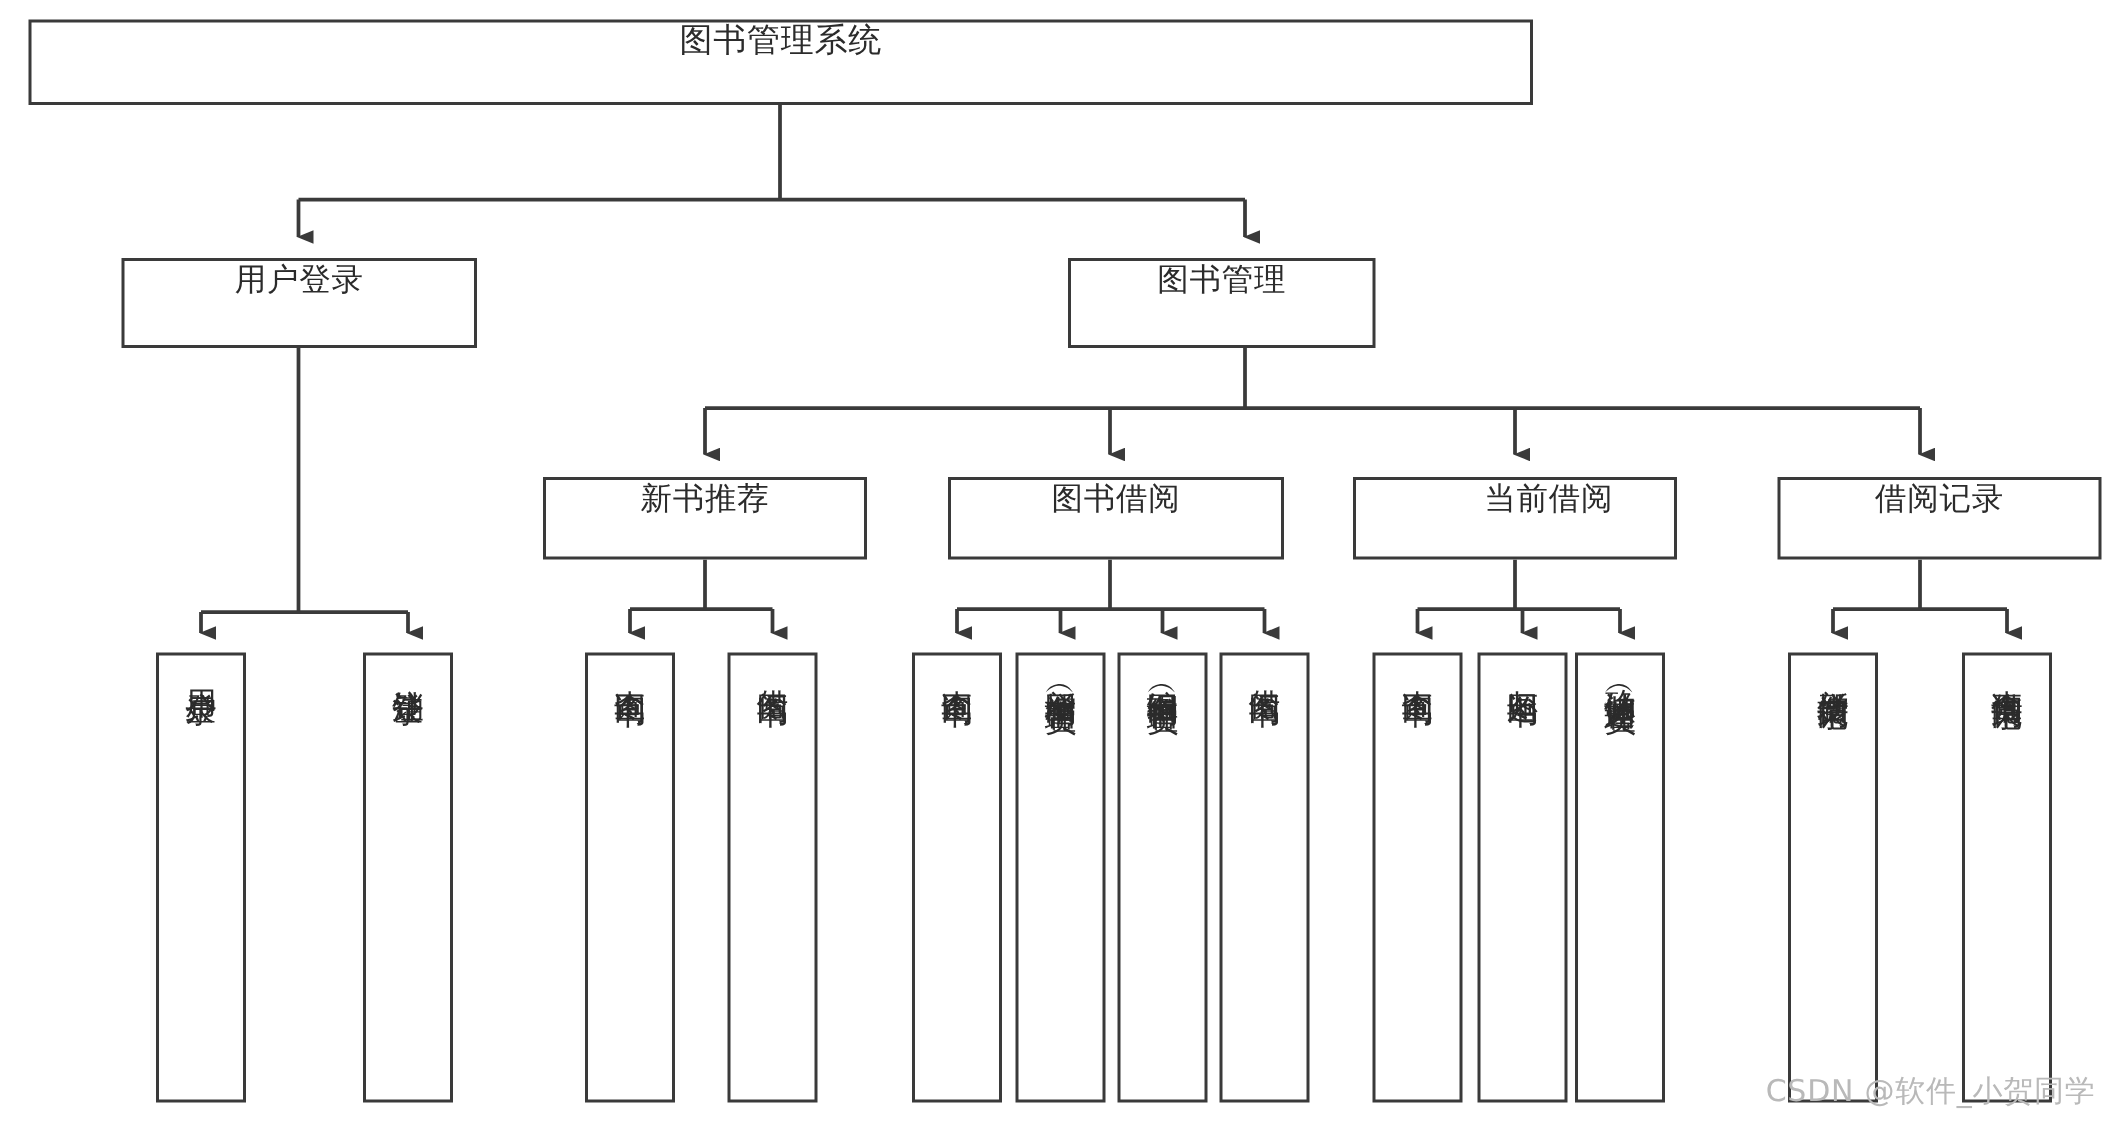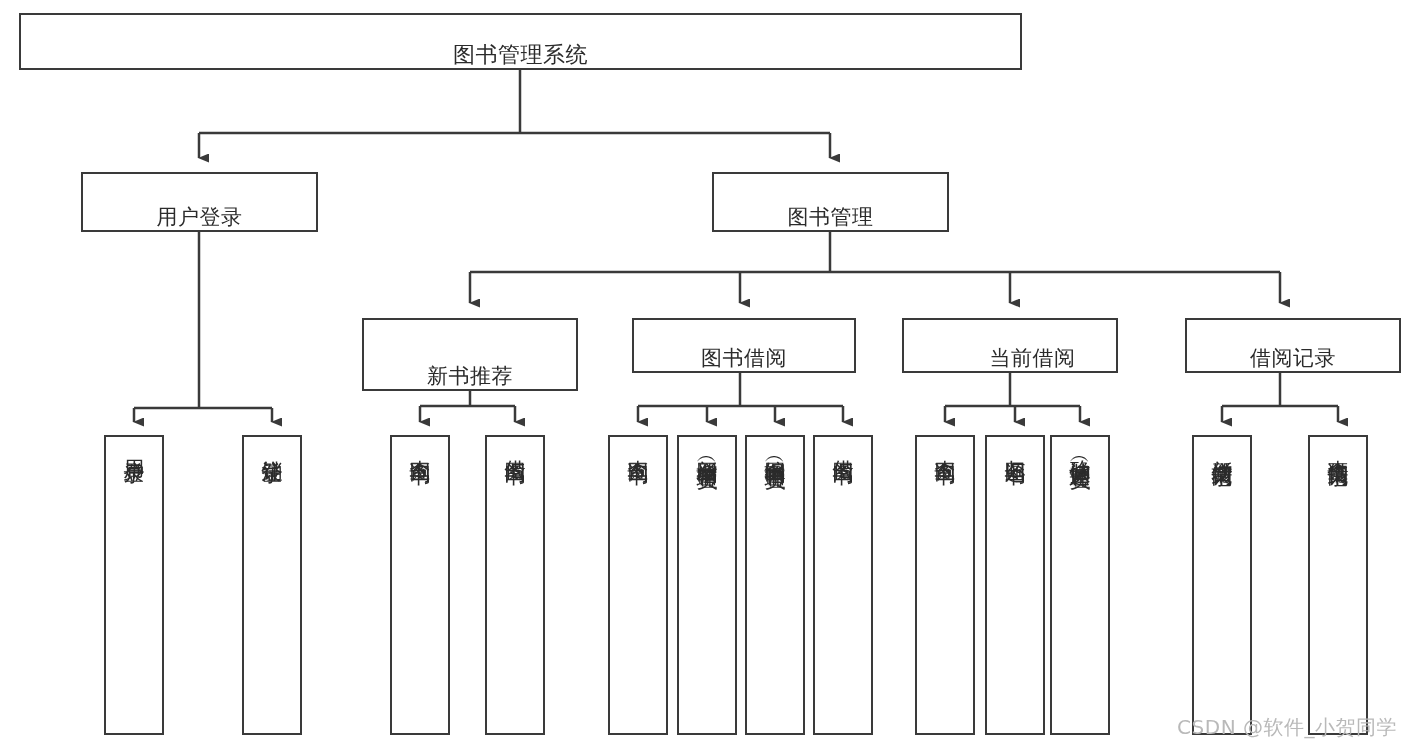--- a/index.html
+++ b/index.html
@@ -25,21 +25,21 @@
     width: 1405px;
     height: 747px;
     pointer-events: none;
   }
   .node {
     position: absolute;
     box-sizing: border-box;
     background: #ffffff;
     border: 2.5px solid #3a3a3a;
     display: flex;
-    align-items: flex-end;
+    align-items: flex-start;
     justify-content: center;
     color: #2b2b2b;
   }
   .node .label {
     display: block;
     text-align: center;
     line-height: 1.18;
     letter-spacing: 0.5px;
     white-space: nowrap;
   }
@@ -131,25 +131,25 @@
     </g>
   </svg>
 
   <div class="node root horiz" style="left:19px; top:13px; width:1003px; height:57px;">
     <span class="label">图书管理系统</span>
   </div>
 
   <div class="node horiz" style="left:81px; top:172px; width:237px; height:60px;">
     <span class="label">用户登录</span>
   </div>
-  <div class="node horiz" style="left:712px; top:172px; width:237px; height:60px;">
+  <div class="node horiz" style="left:712px; top:172px; width:205px; height:60px;">
     <span class="label">图书管理</span>
   </div>
 
-  <div class="node horiz" style="left:362px; top:318px; width:216px; height:73px;">
+  <div class="node horiz" style="left:362px; top:318px; width:216px; height:55px;">
     <span class="label">新书推荐</span>
   </div>
   <div class="node horiz" style="left:632px; top:318px; width:224px; height:55px;">
     <span class="label">图书借阅</span>
   </div>
   <div class="node horiz" style="left:902px; top:318px; width:216px; height:55px;padding-left:45px;">
     <span class="label">当前借阅</span>
   </div>
   <div class="node horiz" style="left:1172px; top:318px; width:216px; height:55px;margin-left:13px;">
     <span class="label">借阅记录</span>

